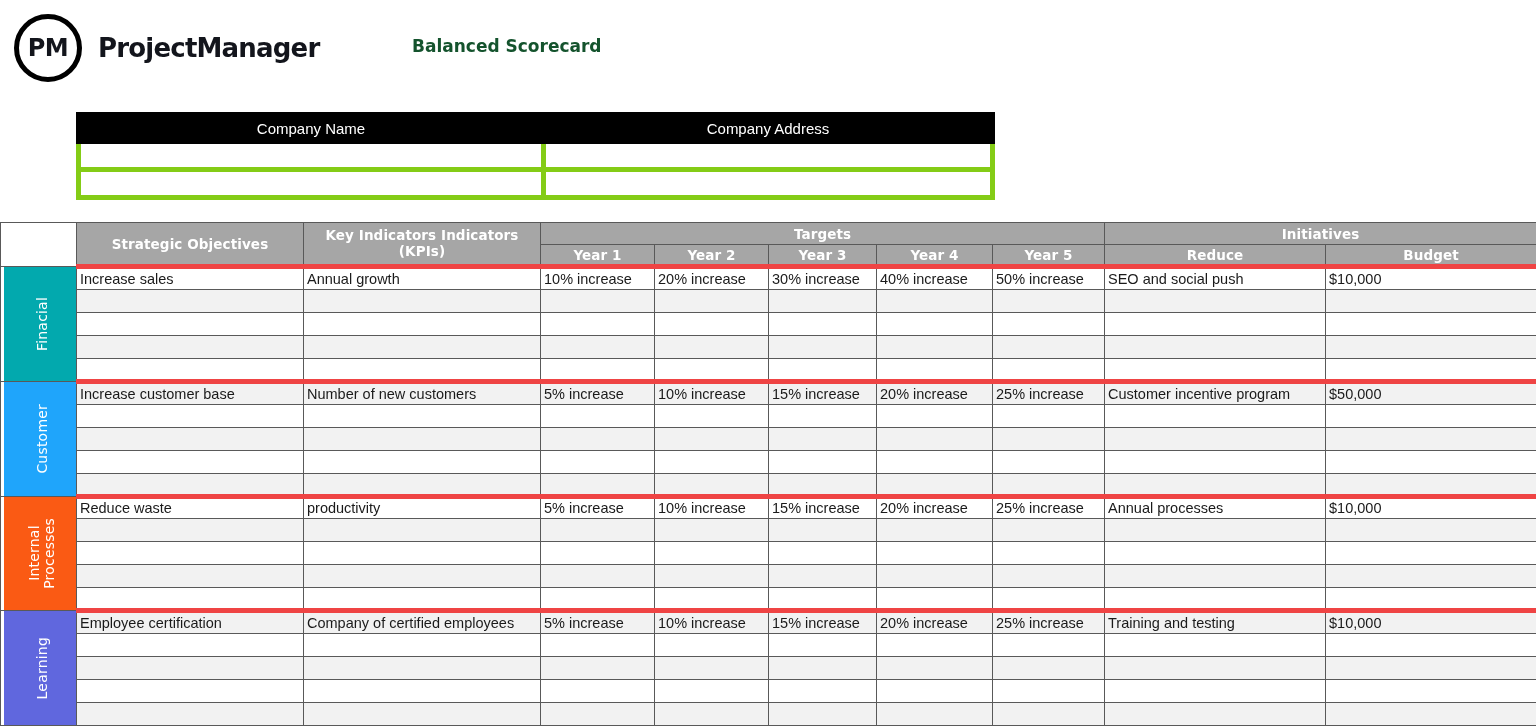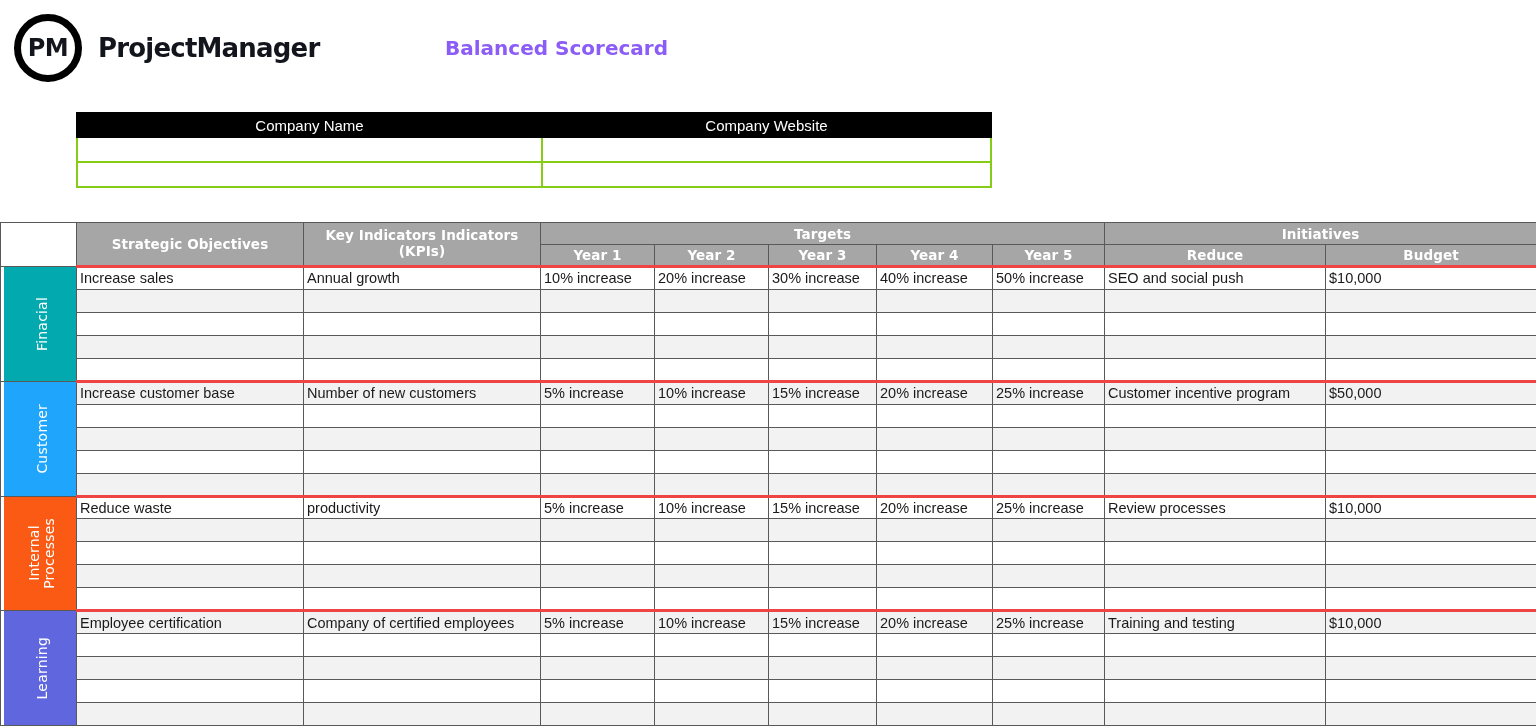--- a/index.html
+++ b/index.html
@@ -24,21 +24,21 @@
     height: 96px;
   }
   .logo-wrap {
     position: absolute;
     left: 14px; top: 14px;
     display: flex;
     align-items: center;
   }
   .logo-mark {
     width: 68px; height: 68px;
-    border: 7px solid #000000;
+    border: 5px solid #000000;
     border-radius: 50%;
     display: flex;
     align-items: center;
     justify-content: center;
     box-sizing: border-box;
     text-align: center;
   }
   .logo-mark span {
     font-family: "DejaVu Sans", sans-serif;
     font-weight: bold;
@@ -49,39 +49,39 @@
   .logo-text {
     margin-left: 16px;
     font-family: "DejaVu Sans", sans-serif;
     font-size: 26px;
     font-weight: bold;
     letter-spacing: -0.8px;
     color: #13151c;
   }
   .doc-title {
     position: absolute;
-    left: 445px;
+    left: 412px;
     top: 36px;
     font-family: "DejaVu Sans", sans-serif;
-    font-size: 20px;
+    font-size: 17px;
     font-weight: bold;
-    color: #8b5cf6;
+    color: #14532d;
   }
 
   
   .company-table {
     position: absolute;
     left: 76px;
     top: 112px;
     width: 914px;
     border-collapse: collapse;
     table-layout: fixed;
   }
   .company-table td {
-    border: 2px solid #84cc16;
+    border: 5px solid #84cc16;
     height: 22px;
     padding: 0 2px;
     font-size: 14.5px;
   }
   .company-table td.hdr {
     background: #000000;
     color: #ffffff;
     text-align: center;
     font-size: 15px;
     border-color: #000000;
@@ -147,21 +147,21 @@
     font-size: 14px;
     font-family: "DejaVu Sans", sans-serif;
     text-align: center;
     line-height: 1.05;
     letter-spacing: 0.2px;
   }
   tr.alt td.cell { background: #f2f2f2; }
   td.cell { background: #ffffff; }
   td.cell.first { }
   
-  tr.block-start td.cell { border-top: 3px solid #ef4444; }
+  tr.block-start td.cell { border-top: 5px solid #ef4444; }
 </style>
 </head>
 <body>
 
 <div class="header">
   <div class="logo-wrap">
     <div class="logo-mark">
       <span>PM</span>
     </div>
     <div class="logo-text">ProjectManager</div>
@@ -170,21 +170,21 @@
 </div>
 
 <table class="company-table">
   <colgroup>
       <col style="width:465px">
       <col style="width:449px">
     </colgroup>
   <tbody>
     <tr>
       <td class="hdr">Company Name</td>
-      <td class="hdr">Company Website</td>
+      <td class="hdr">Company Address</td>
     </tr>
     <tr>
       <td class="blank"></td>
       <td class="blank"></td>
     </tr>
     <tr>
       <td class="blank"></td>
       <td class="blank"></td>
     </tr>
   </tbody>
@@ -349,21 +349,21 @@
               <div class="band-label">Internal<br>Processes</div>
             </div>
           </td>
           <td class="cell first">Reduce waste</td>
           <td class="cell">productivity</td>
           <td class="cell">5% increase</td>
           <td class="cell">10% increase</td>
           <td class="cell">15% increase</td>
           <td class="cell">20% increase</td>
           <td class="cell">25% increase</td>
-          <td class="cell">Review processes</td>
+          <td class="cell">Annual processes</td>
           <td class="cell">$10,000</td>
         </tr>
         <tr class="alt">
           <td class="cell first"></td>
           <td class="cell"></td>
           <td class="cell"></td>
           <td class="cell"></td>
           <td class="cell"></td>
           <td class="cell"></td>
           <td class="cell"></td>

